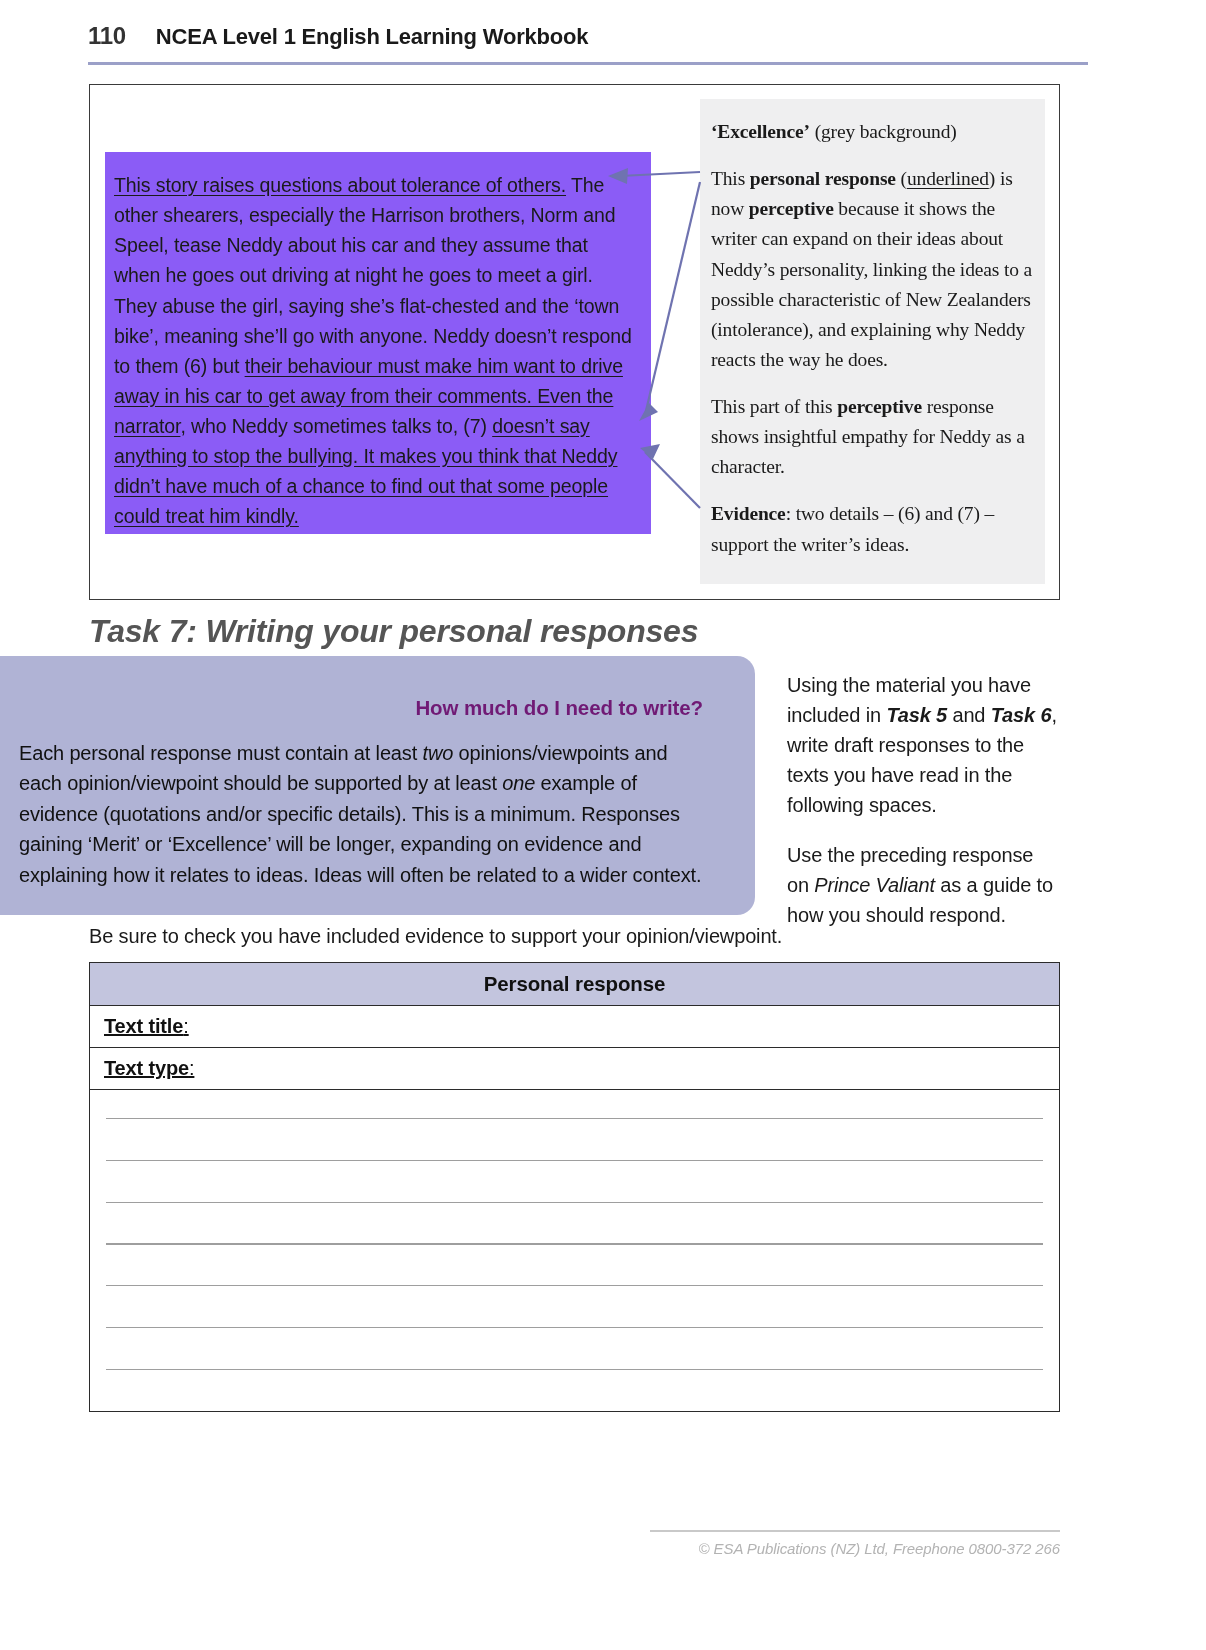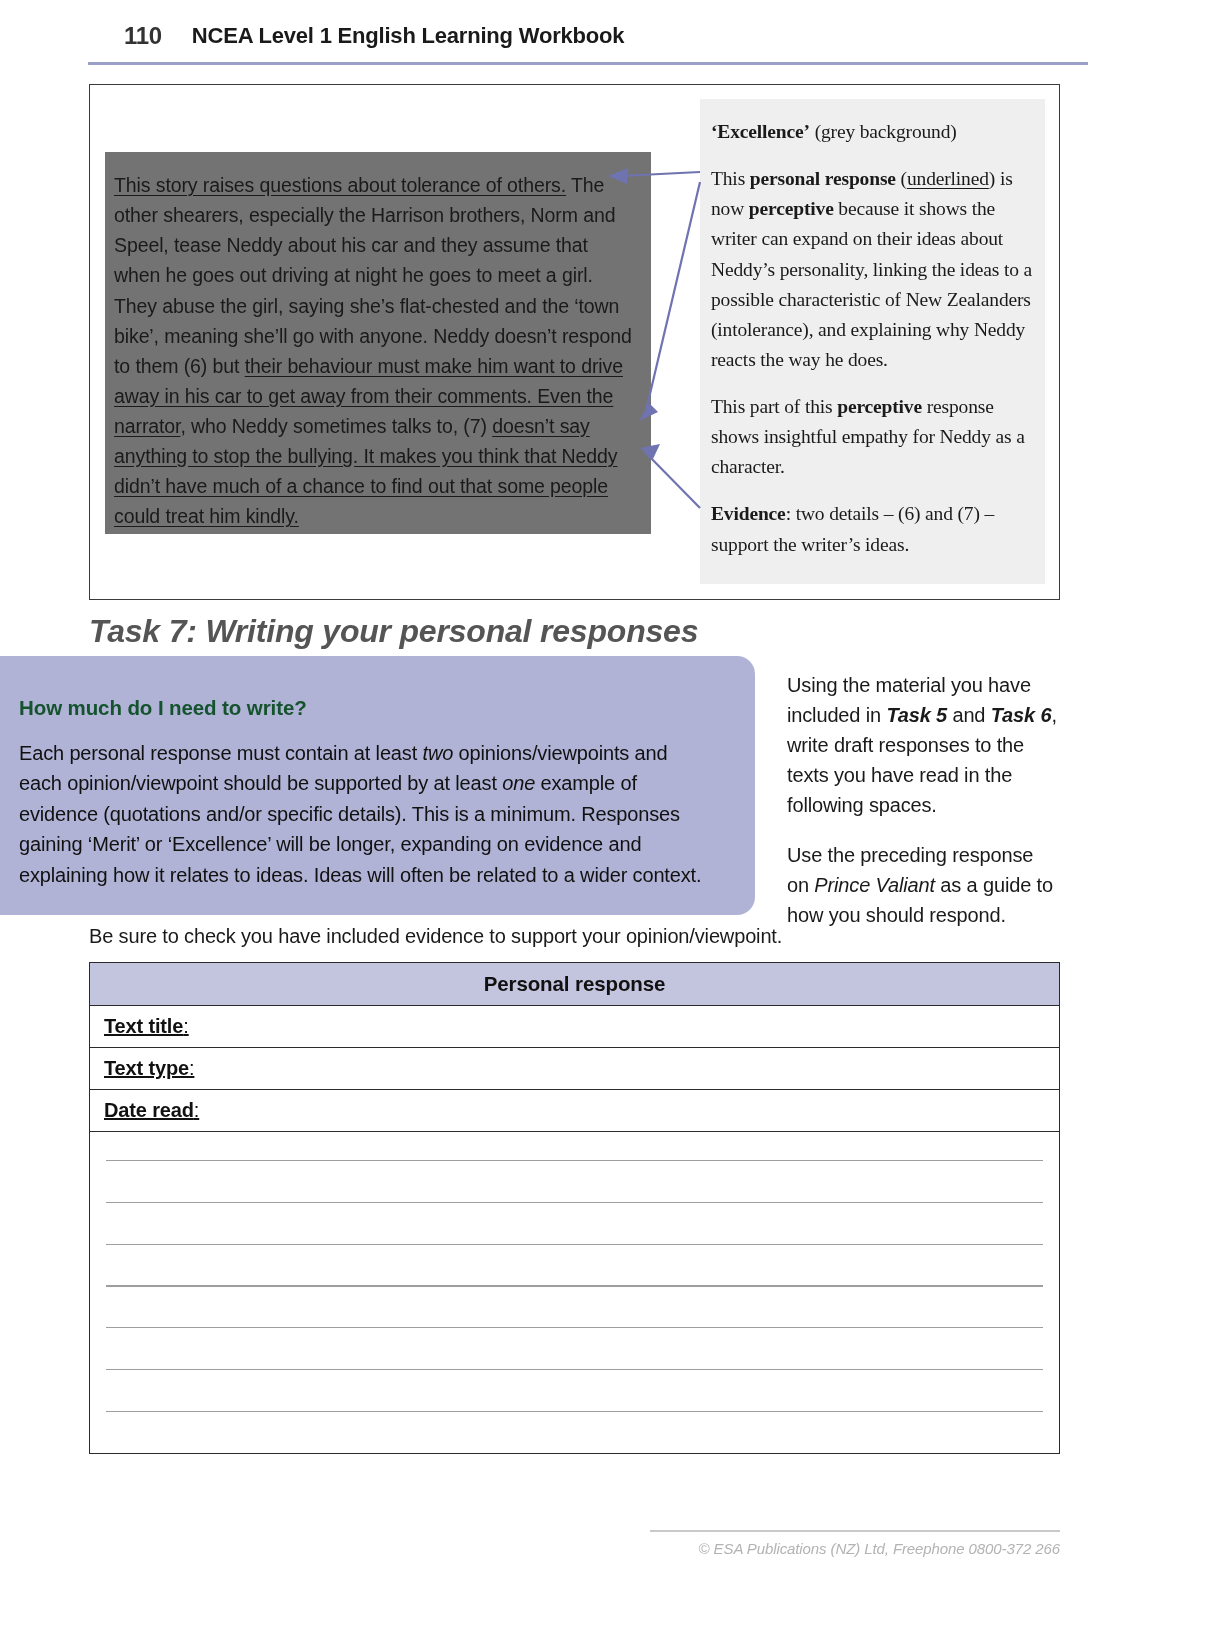--- a/index.html
+++ b/index.html
@@ -16,23 +16,22 @@
     overflow: hidden;
   }
 
   
   .page-header {
     position: absolute;
     left: 88px;
     top: 22px;
     width: 1000px;
     display: flex;
-    align-items: center;
+    align-items: flex-end;
     gap: 30px;
-    margin-left: 36px;
   }
   .page-number {
     font-size: 24px;
     font-weight: bold;
     color: #333333;
     letter-spacing: -0.3px;
   }
   .header-title {
     font-size: 22px;
     font-weight: bold;
@@ -60,21 +59,21 @@
     background: #ffffff;
   }
 
   
   .passage-box {
     position: absolute;
     left: 105px;
     top: 152px;
     width: 546px;
     height: 382px;
-    background: #737373;
+    background: #8b5cf6;
     box-sizing: border-box;
     padding: 18px 18px 14px 9px;
   }
   .passage-text {
     font-size: 19.5px;
     line-height: 1.545;
     color: #1a1a1a;
     letter-spacing: -0.1px;
   }
   .passage-text u { text-decoration: underline; text-underline-offset: 2.5px; }
@@ -130,23 +129,24 @@
     width: 765px;
     height: 259px;
     background: #b0b3d5;
     border-radius: 0 18px 18px 0;
     box-sizing: border-box;
     padding: 40px 52px 22px 29px;
   }
   .info-title {
     font-size: 20.5px;
     font-weight: bold;
-    color: #14532d;
+    color: #701a75;
     margin: 0 0 18px 0;
     letter-spacing: -0.1px;
+    text-align: right;
   }
   .info-body {
     font-size: 20px;
     line-height: 1.52;
     color: #111111;
     margin: 0;
     letter-spacing: -0.15px;
   }
   .info-body i { font-style: italic; }
 
@@ -302,23 +302,20 @@
       <tr>
         <td class="rt-head">Personal response</td>
       </tr>
       <tr>
         <td class="rt-field"><b>Text title</b><span>:</span></td>
       </tr>
       <tr>
         <td class="rt-field"><b>Text type</b><span>:</span></td>
       </tr>
       <tr>
-        <td class="rt-field"><b>Date read</b><span>:</span></td>
-      </tr>
-      <tr>
         <td class="rt-lines">
           <div class="lines-inner">
             <div class="rule-line"></div>
             <div class="rule-line"></div>
             <div class="rule-line"></div>
             <div class="rule-line"></div>
             <div class="rule-line"></div>
             <div class="rule-line"></div>
             <div class="rule-line"></div>
           </div>

